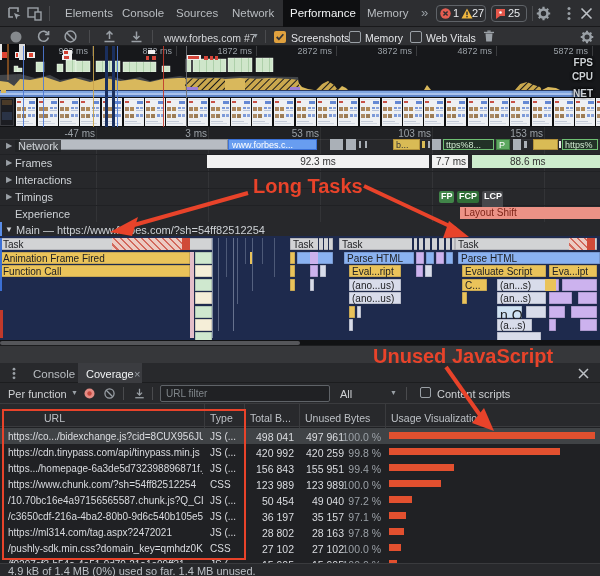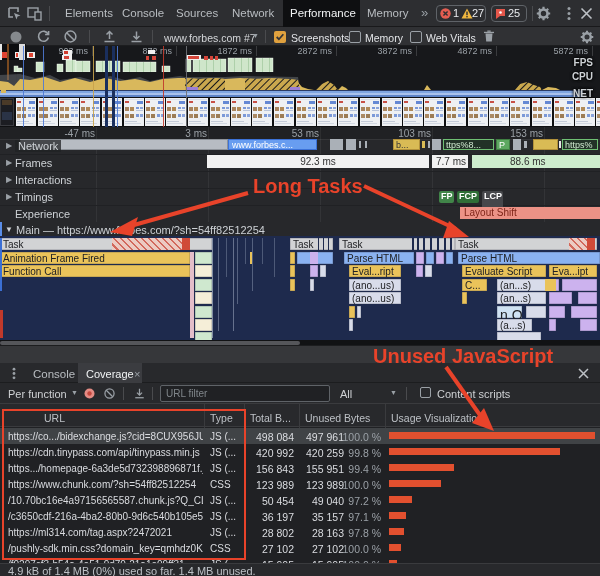--- a/index.html
+++ b/index.html
@@ -900,21 +900,21 @@
 <div class="txt" style="left:250px;top:412px;font-size:10.5px;color:#bdc1c6;">Total B...</div>
 <div class="txt" style="left:305px;top:412px;font-size:10.5px;color:#bdc1c6;">Unused Bytes</div>
 <div class="txt" style="left:391px;top:412px;font-size:10.5px;color:#bdc1c6;">Usage Visualization</div>
 <div class="abs" style="left:204px;top:404px;width:1px;height:172px;background:#3a3b3e;"></div>
 <div class="abs" style="left:244px;top:404px;width:1px;height:172px;background:#3a3b3e;"></div>
 <div class="abs" style="left:299px;top:404px;width:1px;height:172px;background:#3a3b3e;"></div>
 <div class="abs" style="left:385px;top:404px;width:1px;height:172px;background:#3a3b3e;"></div>
 <div class="abs" style="left:0;top:428px;width:600px;height:16px;background:#404346;"></div>
 <div class="txt" style="left:8px;top:431px;font-size:10px;color:#dadce0;max-width:195px;overflow:hidden;">https://co.../bidexchange.js?cid=8CUX956JU</div>
 <div class="txt" style="left:210px;top:431px;font-size:10px;color:#dadce0;">JS (...</div>
-<div class="txt" style="left:294px;top:431px;font-size:10.5px;color:#dadce0;transform:translateX(-100%);">498 084</div>
+<div class="txt" style="left:294px;top:431px;font-size:10.5px;color:#dadce0;transform:translateX(-100%);">498 041</div>
 <div class="txt" style="left:344px;top:431px;font-size:10.5px;color:#dadce0;transform:translateX(-100%);">497 961</div>
 <div class="txt" style="left:381px;top:431px;font-size:10.5px;color:#9aa0a6;transform:translateX(-100%);">100.0 %</div>
 <div class="abs" style="left:389px;top:432px;width:206px;height:7px;background:#e2502f;"></div>
 <div class="abs" style="left:0;top:444px;width:600px;height:16px;background:#202124;"></div>
 <div class="txt" style="left:8px;top:447px;font-size:10px;color:#dadce0;max-width:195px;overflow:hidden;">https://cdn.tinypass.com/api/tinypass.min.js</div>
 <div class="txt" style="left:210px;top:447px;font-size:10px;color:#dadce0;">JS (...</div>
 <div class="txt" style="left:294px;top:447px;font-size:10.5px;color:#dadce0;transform:translateX(-100%);">420 992</div>
 <div class="txt" style="left:344px;top:447px;font-size:10.5px;color:#dadce0;transform:translateX(-100%);">420 259</div>
 <div class="txt" style="left:381px;top:447px;font-size:10.5px;color:#9aa0a6;transform:translateX(-100%);">99.8 %</div>
 <div class="abs" style="left:389px;top:448px;width:171px;height:7px;background:#e2502f;"></div>

